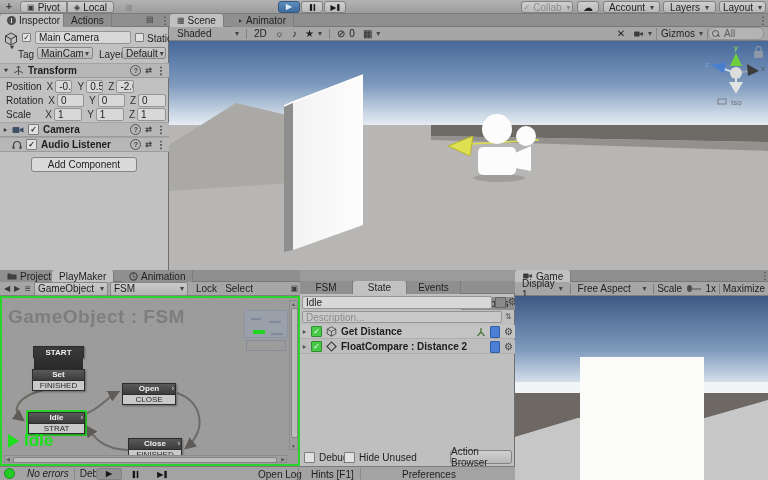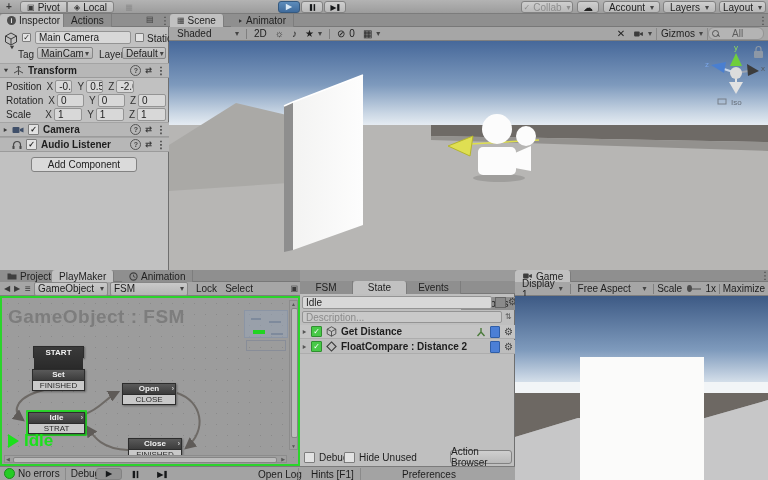--- a/index.html
+++ b/index.html
@@ -284,21 +284,21 @@
           <svg width="11" height="8" viewBox="0 0 12 10">
               <rect x="0.5" y="2" width="7" height="6" rx="1" fill="#3c3c3c"></rect>
               <path d="M8 4 L11.5 2.5 V7.5 L8 6 Z" fill="#3c3c3c"></path>
             </svg>
           <span class="dd-arrow">▾</span>
         </div>
         <div class="flatbtn" style="border-left:1px solid #8a8a8a;border-right:1px solid #8a8a8a;">
           <span>Gizmos</span>
             <span class="dd-arrow">▾</span>
         </div>
-        <div class="field" style="width:48px;height:11px;background:#b4b4b4;border-radius:6px;gap:12px;">
+        <div class="field" style="width:48px;height:11px;background:#b4b4b4;border-radius:6px;gap:4px;">
           <span class="mag"></span>
           <span style="color:#5d5d5d;">All</span>
         </div>
       </div>
     </div>
 
     <svg class="abs" style="left:0;top:27px;" width="599" height="229" viewBox="0 0 599 229">
       <defs>
         <linearGradient id="sky1" x1="0" y1="0" x2="0" y2="1">
           <stop offset="0" stop-color="#46689a"></stop>
@@ -566,21 +566,21 @@
       <rect x="0" y="0" width="253" height="98" fill="url(#sky2)"></rect>
       <rect x="0" y="86" width="253" height="11" fill="#f2f5f7"></rect>
       <polygon points="0,97 253,97 253,104 190,122 63,122 0,141" fill="#6d6863"></polygon>
       <polygon points="0,141 63,122 190,122 253,104 253,184 0,184" fill="#c7c7c8"></polygon>
       <rect x="65" y="61" width="124" height="123" fill="#fbfbfa"></rect>
     </svg>
   </div>
 
   <div class="abs statusbar" style="left:0;top:466px;width:515px;height:14px;padding:0 4px;">
     <span style="width:9px;height:9px;border-radius:50%;background:#25cc25;border:1px solid #1a8f1a;"></span>
-    <span style="margin-left:3px;">No errors</span>
+    <span style="margin-left:12px;font-style:italic;">No errors</span>
     <span class="vdiv"></span>
     <span class="row">
       <span>Debug</span>
         <span class="dd-arrow">▾</span>
     </span>
     <span class="vdiv"></span>
     <span class="abs btn" style="left:96px;top:1px;width:26px;height:12px;background:#929292;">
         <span class="play-glyph" style="transform:scale(.8);"></span>
       </span>
     <span class="abs flatbtn" style="left:128px;top:1px;">

